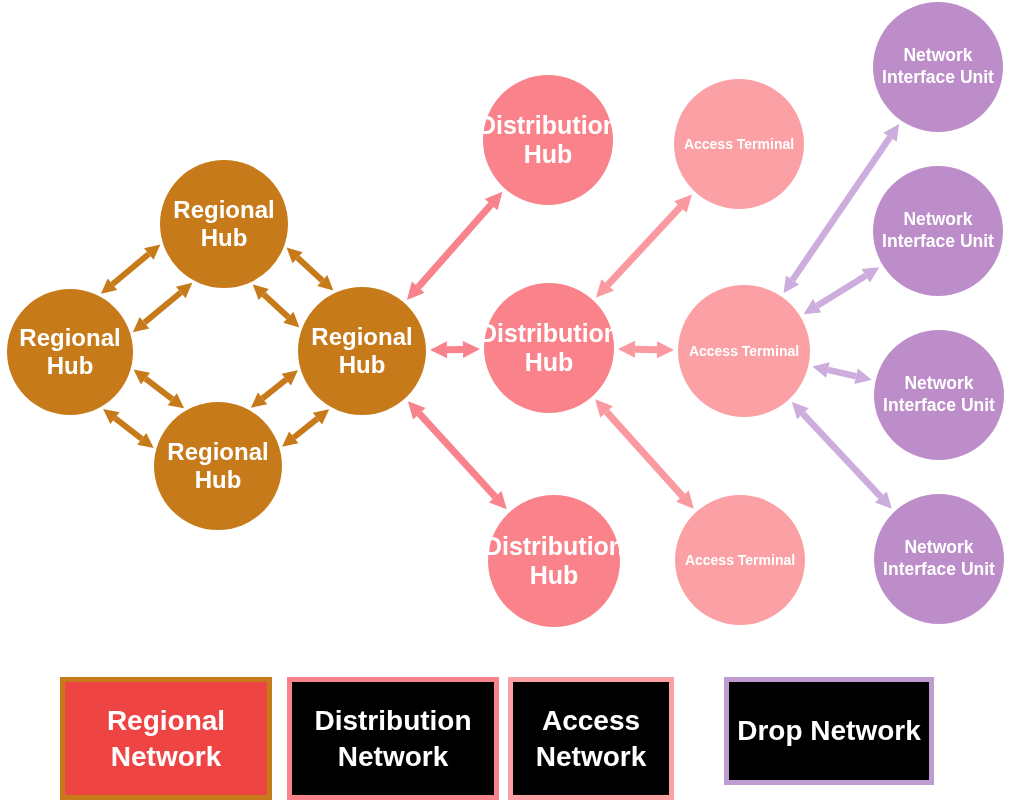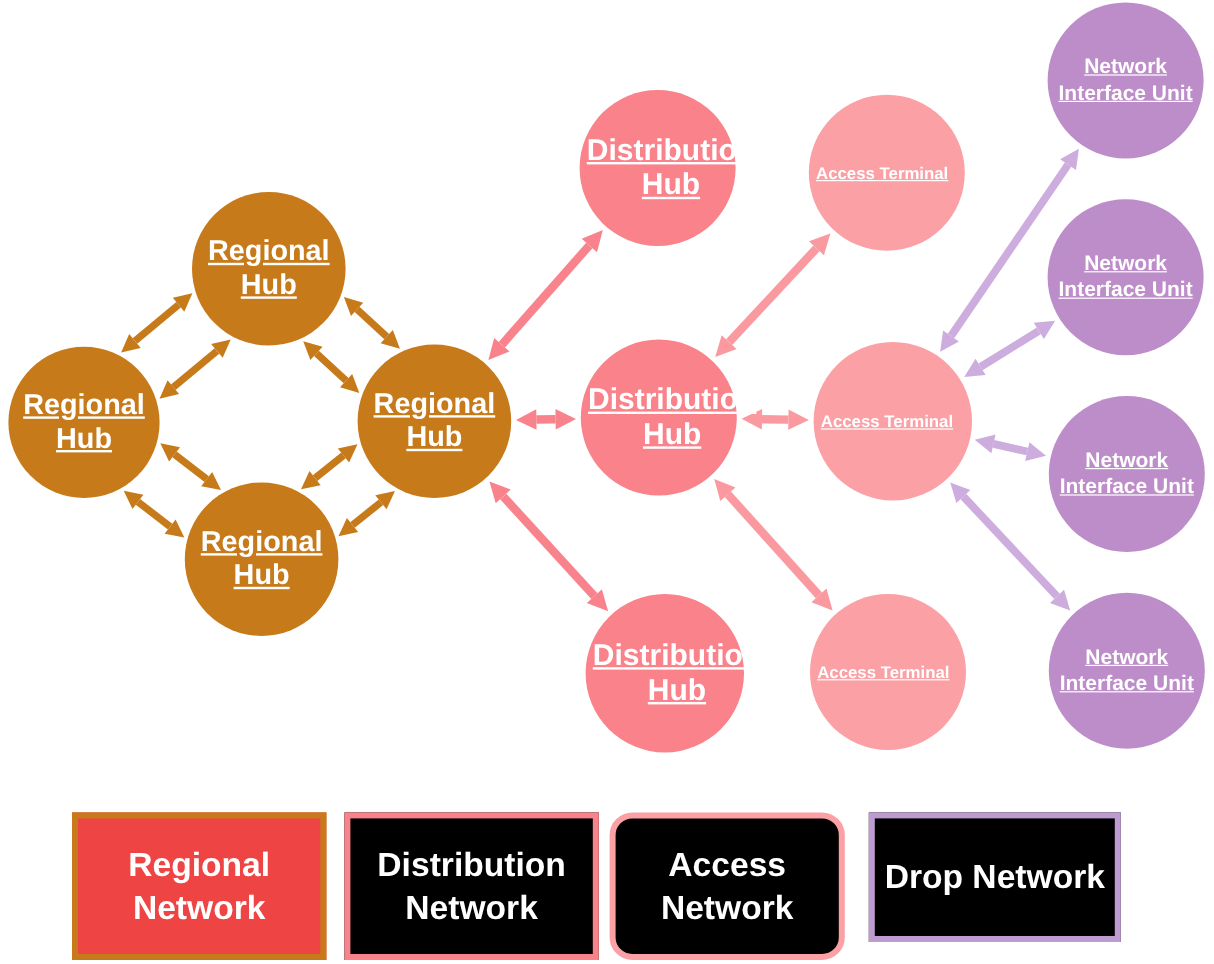--- a/index.html
+++ b/index.html
@@ -3,23 +3,23 @@
 <meta charset="utf-8">
 <style>
   html,body{margin:0;padding:0;background:#fff;}
   .canvas{
     position:relative;width:1012px;height:803px;background:#ffffff;
     font-family:"Liberation Sans",sans-serif;overflow:hidden;
   }
   #edges-layer{position:absolute;left:0;top:0;width:1012px;height:803px;pointer-events:none;}
   .node{
     position:absolute;border-radius:50%;
-    display:flex;align-items:center;justify-content:flex-start;
+    display:flex;align-items:center;justify-content:center;
     text-align:center;color:#fff;font-weight:bold;line-height:1.18;
-    box-sizing:border-box;padding:6px;text-decoration:underline;
+    box-sizing:border-box;padding:6px;
   }
   .t-regional{background:var(--c-regional);font-size:24px;}
   .t-distribution{background:var(--c-distribution);font-size:25px;}
   .t-access{background:var(--c-access);font-size:14px;}
   .t-niu{background:var(--c-niu);font-size:17.5px;line-height:1.25;}
   .legend{position:absolute;left:0;top:0;width:100%;height:100%;pointer-events:none;}
   .legend-box{
     position:absolute;background:#000;box-sizing:border-box;
     border:5px solid #888;display:flex;align-items:center;justify-content:center;
     text-align:center;color:#fff;font-weight:bold;font-size:28px;line-height:1.28;
@@ -134,21 +134,21 @@
     <span>Network Interface Unit</span>
   </div>
 
   <div class="legend">
     <div class="legend-box" style="left: 60px; top: 677px; width: 212px; height: 123px; border-color: rgb(199, 122, 26); background: #ef4444;">
       <span>Regional Network</span>
     </div>
     <div class="legend-box" style="left: 287px; top: 677px; width: 212px; height: 123px; border-color: rgb(249, 130, 139); background: rgb(0, 0, 0);">
       <span>Distribution Network</span>
     </div>
-    <div class="legend-box" style="left: 508px; top: 677px; width: 196px; height: 123px; border-color: rgb(251, 160, 165); background: rgb(0, 0, 0); border-radius: 19px;">
+    <div class="legend-box" style="left: 508px; top: 677px; width: 166px; height: 123px; border-color: rgb(251, 160, 165); background: rgb(0, 0, 0);">
       <span>Access Network</span>
     </div>
     <div class="legend-box" style="left: 724px; top: 677px; width: 210px; height: 108px; border-color: rgb(190, 155, 209); background: rgb(0, 0, 0);">
       <span>Drop Network</span>
     </div>
   </div>
 
 </div>
 
 </body></html>

